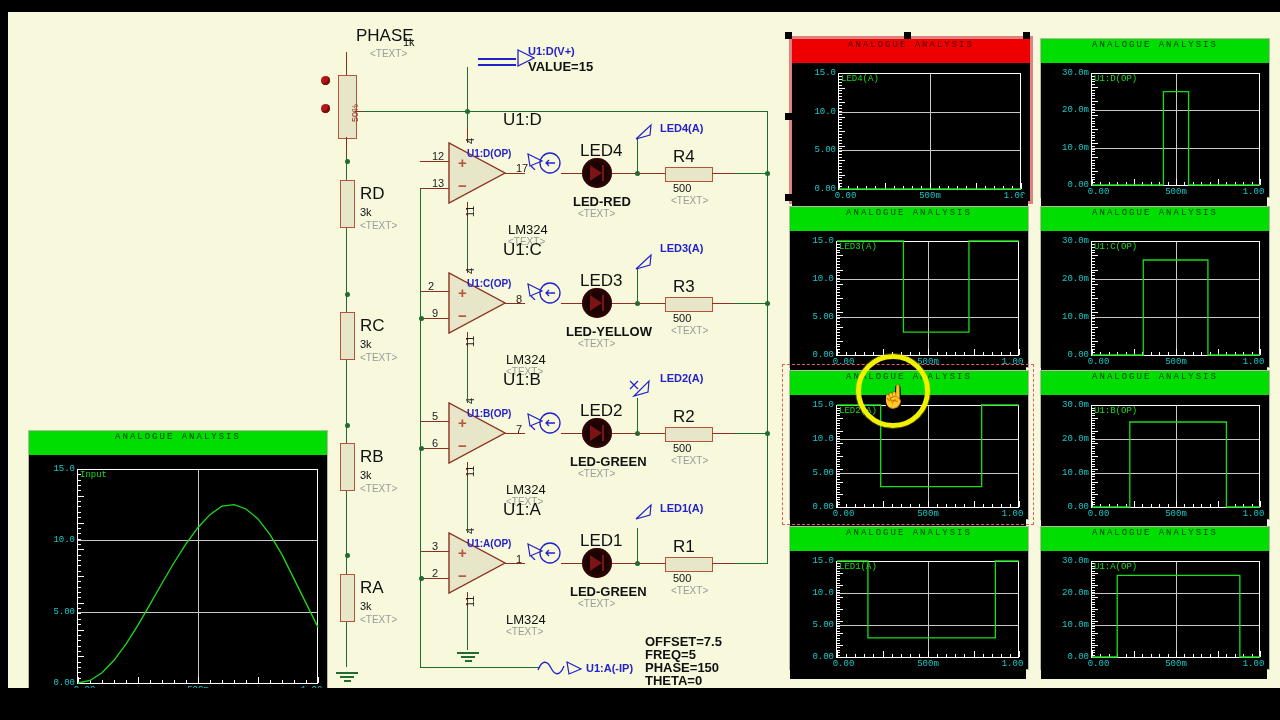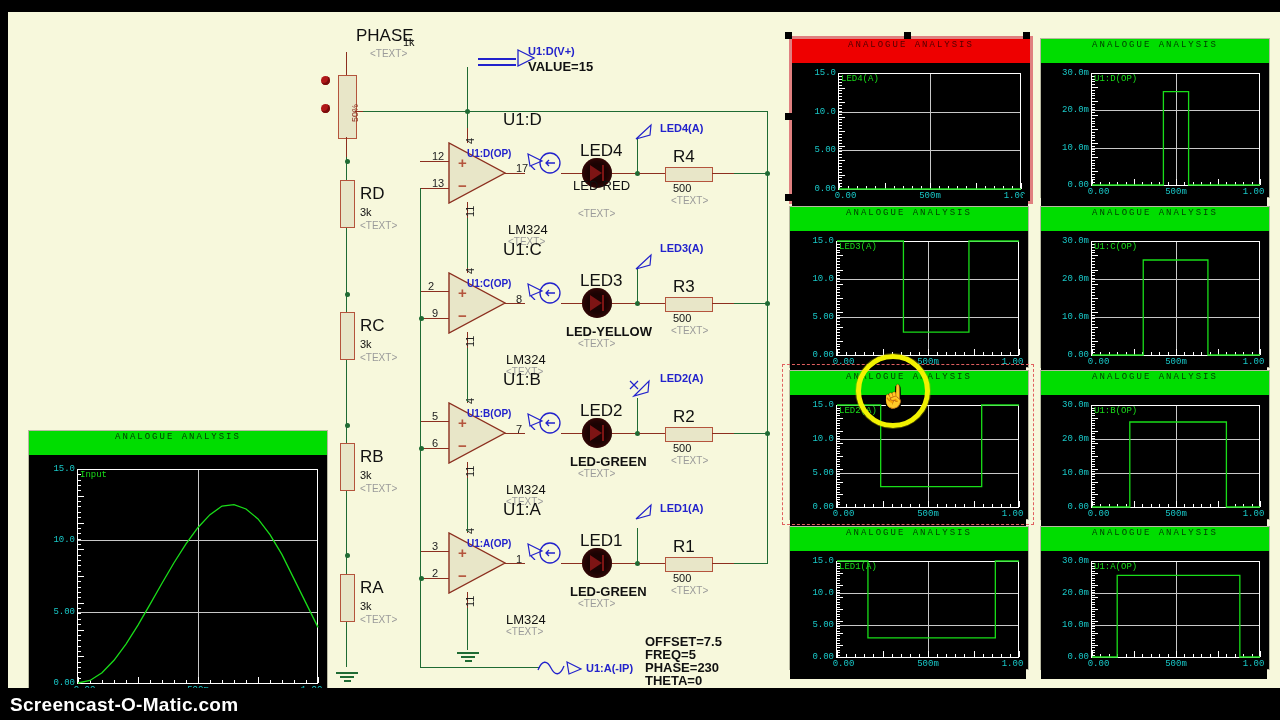--- a/index.html
+++ b/index.html
@@ -199,21 +199,21 @@
           <circle cx="11" cy="11" r="10" fill="none" stroke="#2222cc" stroke-width="1.3"></circle>
           <path d="M16 11 L7 11 M10 8 L7 11 L10 14" fill="none" stroke="#2222cc" stroke-width="1.3"></path>
         </svg>
     </div>
     <div class="lbl med" style="left:500px;top:210px;">LM324</div>
     <div class="lbl txt" style="left:500px;top:224px;">&lt;TEXT&gt;</div>
 
     <div class="lead h" style="left:553px;top:161px;width:22px;"></div>
     <div class="lbl big" style="left:572px;top:129px;">LED4</div>
     <div class="led" style="left:574px;top:146px;"></div>
-    <div class="lbl med" style="left:565px;top:166px;font-weight:normal;">LED-RED</div>
+    <div class="lbl med" style="left:565px;top:182px;font-weight:bold;">LED-RED</div>
     <div class="lbl txt" style="left:570px;top:196px;">&lt;TEXT&gt;</div>
     <div class="lead h" style="left:604px;top:161px;width:24px;"></div>
     <div class="node" style="left:629px;top:161px;"></div>
     <div class="wire v" style="left:629px;top:126px;height:36px;"></div>
     <div class="probe" style="left:626px;top:111px;">
       <svg width="20" height="18" viewBox="0 0 20 18">
           <path d="M2 16 L17 2 L16 12 Z" fill="none" stroke="#2222cc" stroke-width="1.2"></path>
         </svg>
     </div>
     <div class="lbl net" style="left:652px;top:110px;">LED4(A)</div>
@@ -423,21 +423,21 @@
     </div>
     <div class="probe" style="left:557px;top:648px;width:18px;height:17px;">
       <svg width="18" height="17" viewBox="0 0 18 17">
           <path d="M2 2 L16 9 L4 14 Z" fill="none" stroke="#2222cc" stroke-width="1.2"></path>
         </svg>
     </div>
     <div class="lbl net" style="left:578px;top:650px;">U1:A(-IP)</div>
 
     <div class="lbl med" style="left:637px;top:622px;font-weight:bold;">OFFSET=7.5</div>
     <div class="lbl med" style="left:637px;top:635px;font-weight:bold;">FREQ=5</div>
-    <div class="lbl med" style="left:637px;top:648px;font-weight:bold;">PHASE=230</div>
+    <div class="lbl med" style="left:637px;top:648px;font-weight:bold;">PHASE=150</div>
     <div class="lbl med" style="left:637px;top:661px;font-weight:bold;">THETA=0</div>
     <div class="lbl med" style="left:637px;top:674px;font-weight:bold;">PEAK=15</div>
 
     <div id="graphs">
         <div class="graph" style="left: 20px; top: 418px; width: 298px; height: 268px;">
           <div class="gtitle">ANALOGUE ANALYSIS</div>
           <div class="gbody" style="width: 296px; height: 254px;">
             <div class="gplot" style="left: 48px; top: 14px; width: 240px; height: 214px;">
               <div class="ytick" style="top: 214px;">0.00</div>
               <div class="gridh" style="top: 142.667px;"></div>
@@ -1208,14 +1208,13 @@
             </div>
             <div class="glegend" style="left: 53px; top: 11px;">U1:A(OP)</div>
           </div>
         </div>
         <div class="hicircle" style="left: 848px; top: 342px; width: 64px; height: 64px;"></div>
         <div class="handcur" style="left: 872px; top: 372px;">☝</div>
       </div>
 
   </div>
 
-  <div id="watermark">Screencast-O-Matic.com</div>
 </div>
 
 </body></html>

